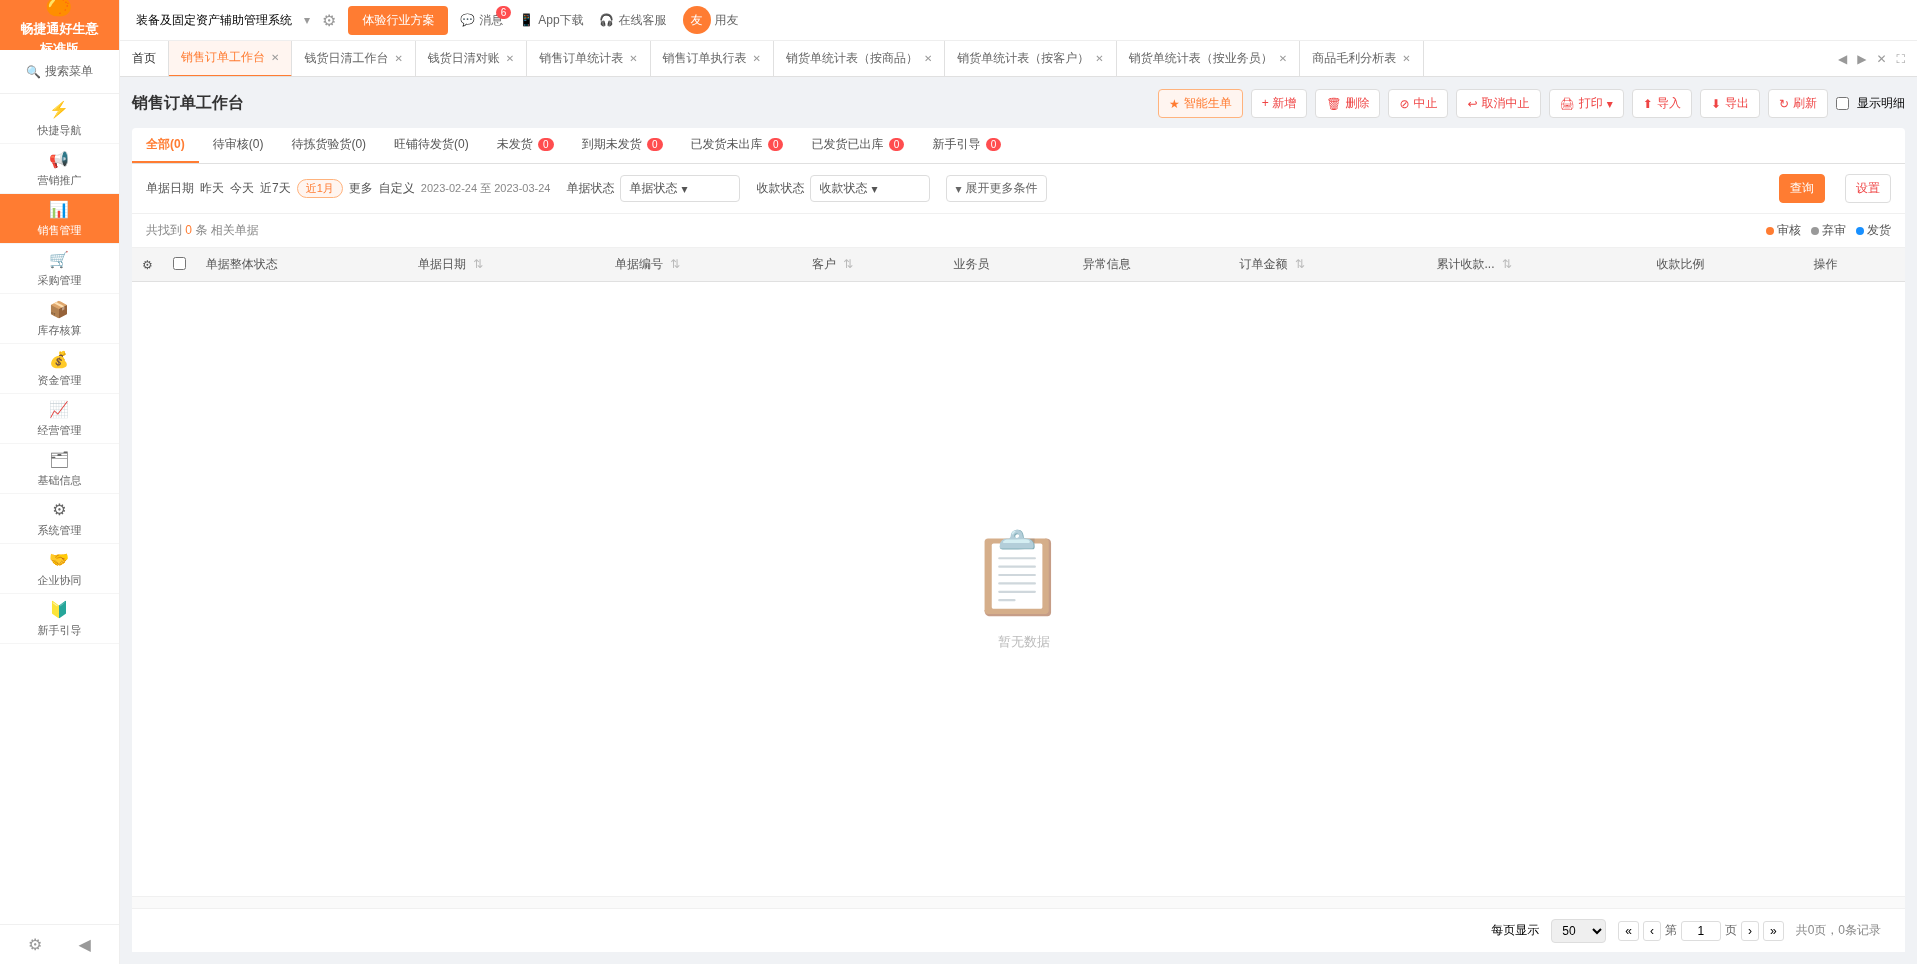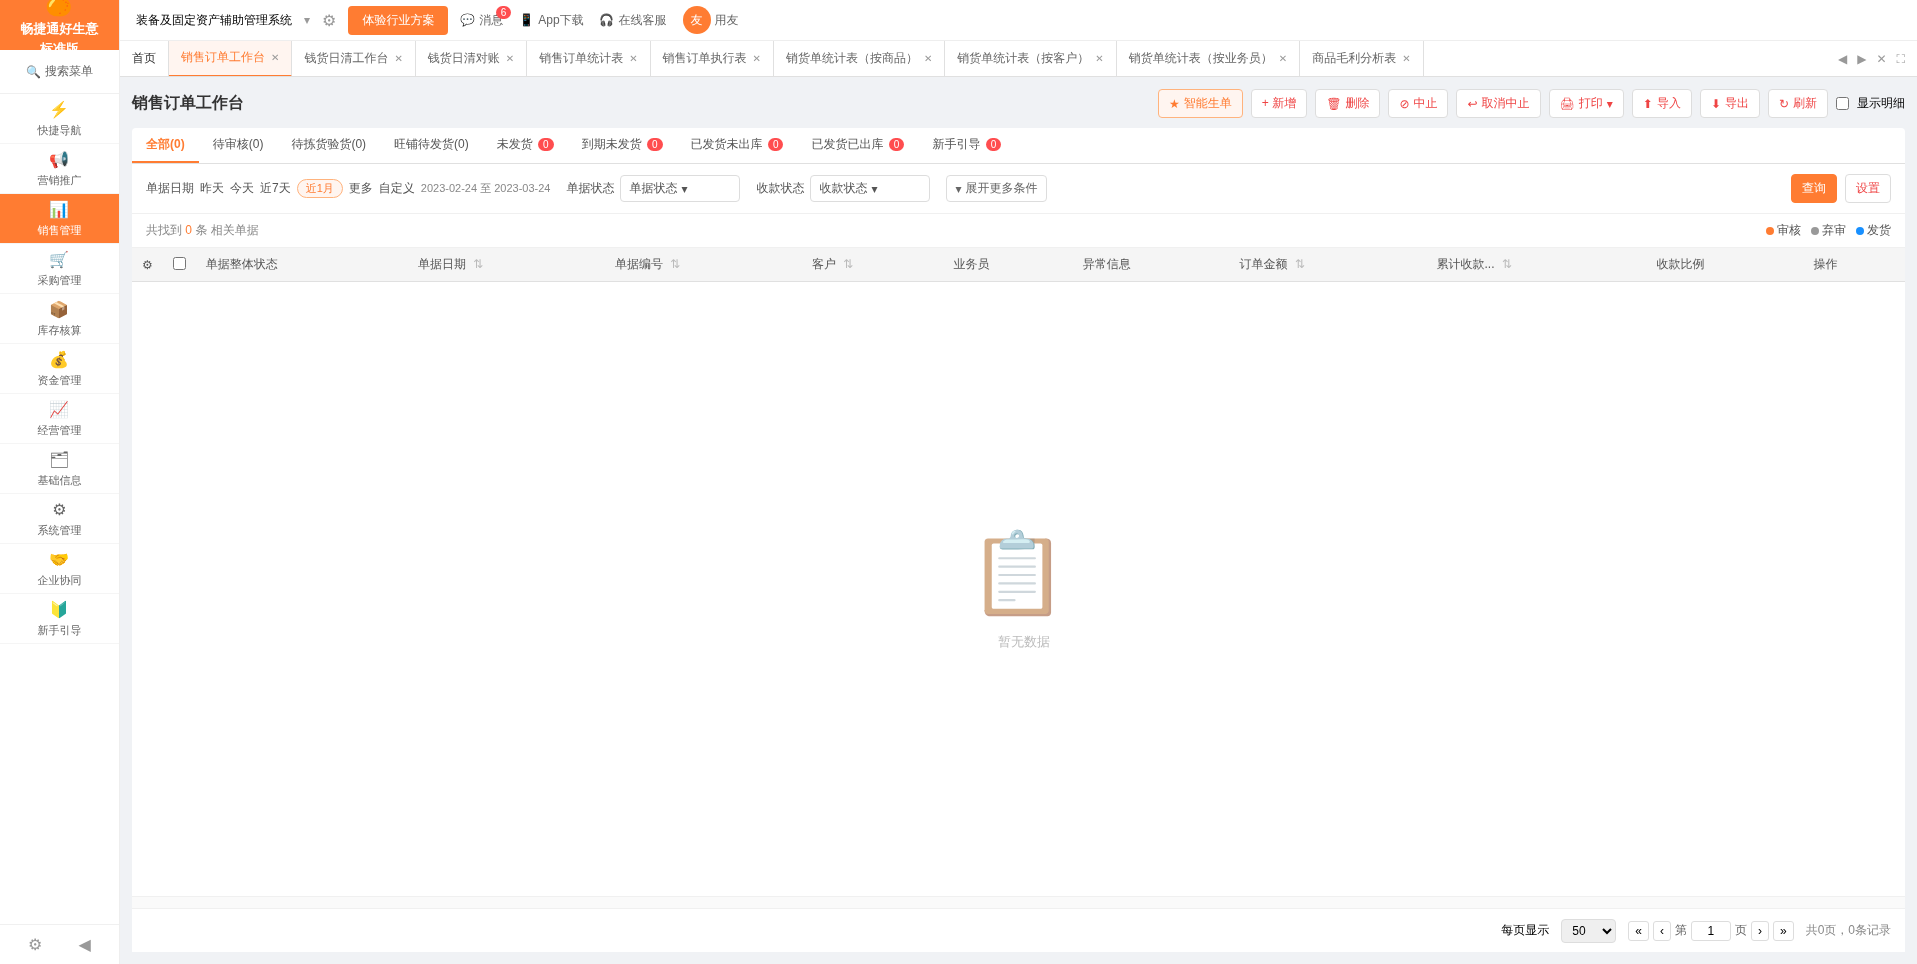--- a/index.html
+++ b/index.html
@@ -88,21 +88,21 @@
     thead tr { background: #f5f5f5; }
     th { padding: 8px 10px; text-align: left; color: #555; font-weight: 500; border-bottom: 1px solid #e0e0e0; white-space: nowrap; }
     th .sort-icon { color: #bbb; margin-left: 4px; cursor: pointer; }
     .col-checkbox { width: 30px; }
     .col-settings { width: 30px; text-align: center; }
     .empty-state { flex: 1; display: flex; flex-direction: column; align-items: center; justify-content: center; color: #bbb; padding: 60px 0; }
     .empty-icon { font-size: 80px; margin-bottom: 12px; opacity: 0.6; }
     .empty-text { color: #bbb; font-size: 13px; margin-left: 11px; }
 
     
-    .pagination { height: 44px; display: flex; align-items: center; justify-content: flex-end; padding: 0 14px; border-top: 1px solid #f0f0f0; background: #fff; gap: 12px; flex-shrink: 0; }
+    .pagination { height: 44px; display: flex; align-items: center; justify-content: flex-end; padding: 0 24px; border-top: 1px solid #f0f0f0; background: #fff; gap: 12px; flex-shrink: 0; }
     .page-size-select { border: 1px solid #ddd; border-radius: 4px; padding: 3px 6px; }
     .page-nav { display: flex; align-items: center; gap: 4px; color: #666; }
     .page-nav-btn { cursor: pointer; padding: 2px 6px; border: 1px solid #ddd; border-radius: 3px; background: #fff; }
     .page-input { width: 40px; border: 1px solid #ddd; border-radius: 3px; text-align: center; padding: 2px; }
     .page-total { color: #888; }
 
     
     .scroll-area { height: 12px; overflow-x: auto; background: #fafafa; border-top: 1px solid #f0f0f0; }
     .scroll-inner { width: 2000px; height: 1px; }
   </style>
@@ -353,21 +353,21 @@
           <span class="filter-label">收款状态</span>
           <div class="filter-select">
             <span>收款状态</span>
             <span>▾</span>
           </div>
         </div>
         <div class="filter-expand">
           <span>▾</span>
           <span>展开更多条件</span>
         </div>
-        <div style="margin-left:auto;display:flex;gap:8px;justify-content:center;">
+        <div style="margin-left:auto;display:flex;gap:20px;justify-content:center;">
           <button class="action-btn primary">查询</button>
           <button class="action-btn">设置</button>
         </div>
       </div>
     </div>
 
     <div class="table-area">
       <div class="table-toolbar">
         <div class="table-count">
           <span>共找到</span>

